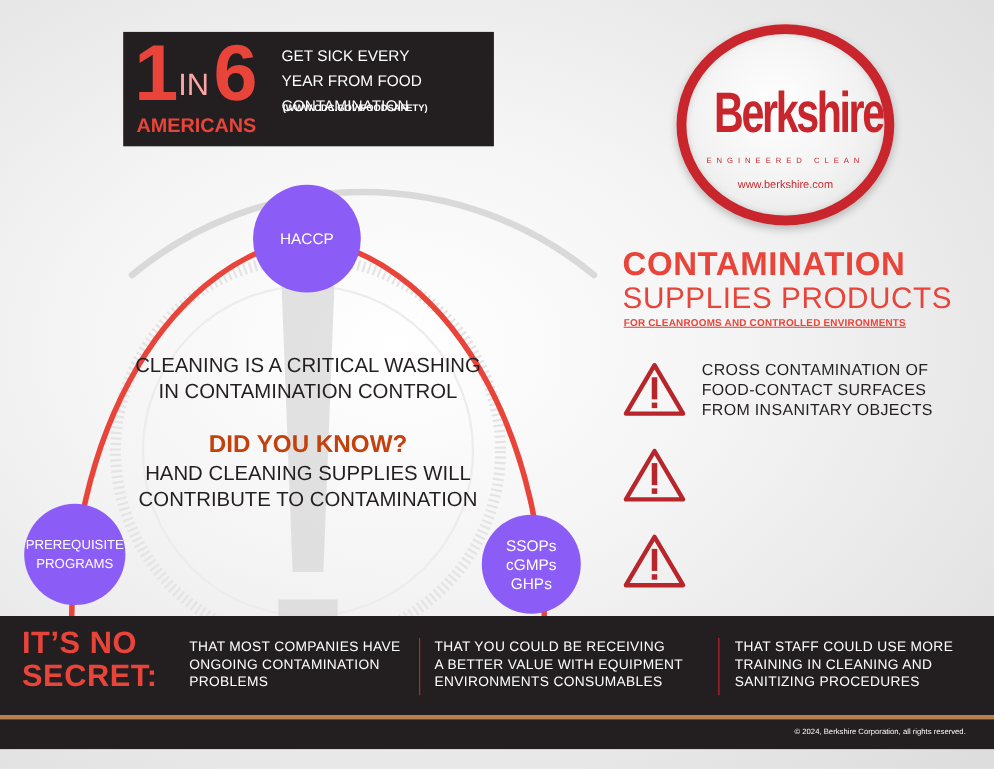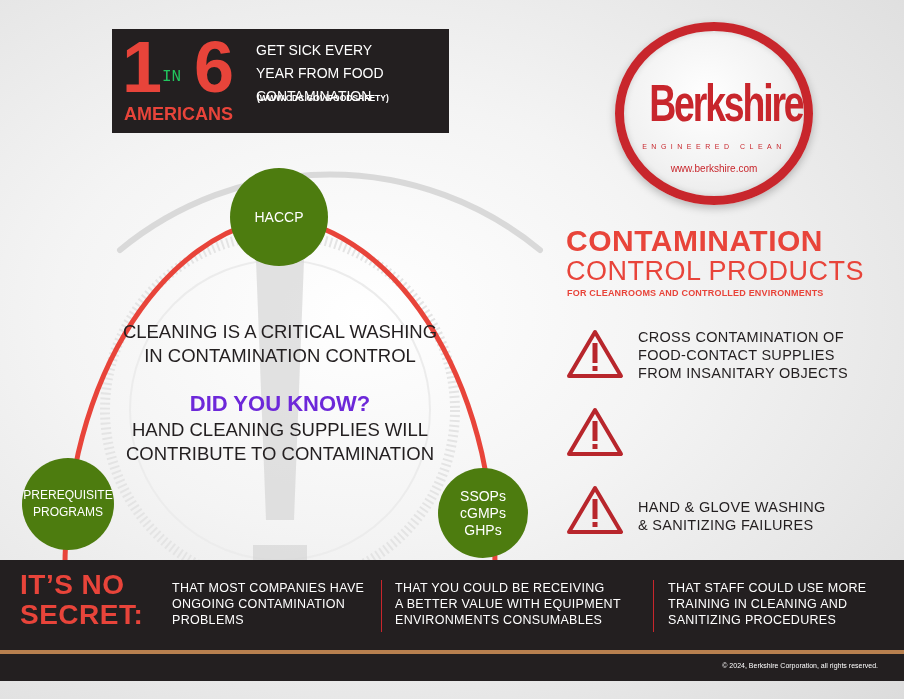--- a/index.html
+++ b/index.html
@@ -15,21 +15,21 @@
   
   .stat-box {
     left: 112px; top: 29px; width: 337px; height: 104px;
     background: #231f20;
   }
   .stat-one {
     left: 10px; top: -2px; font-size: 72px; font-weight: 700; color: #e8443a;
     letter-spacing: -4px; line-height: 80px;
   }
   .stat-in {
-    left: 50px; top: 34px; font-size: 16px; color: #22c55e; line-height: 28px; font-family: Liberation Mono, monospace;
+    left: 50px; top: 34px; font-size: 28px; color: #fca5a5; line-height: 28px;
   }
   .stat-six {
     left: 82px; top: -2px; font-size: 72px; font-weight: 700; color: #e8443a; line-height: 80px;
   }
   .stat-americans {
     left: 12px; top: 74px; font-size: 18px; font-weight: 700; color: #e8443a; line-height: 22px;
   }
   .stat-text {
     left: 144px; top: 10px; font-size: 14px; color: #fff; line-height: 23px; white-space: pre-line;
   }
@@ -59,45 +59,45 @@
   }
 
   
   .h-main {
     left: 566px; top: 224px; font-size: 30px; font-weight: 700; color: #e8443a; letter-spacing: 0.5px; line-height: 34px;
   }
   .h-sub {
     left: 566px; top: 256px; font-size: 27px; color: #e8443a; letter-spacing: 0.5px; line-height: 30px;
   }
   .h-small {
-    left: 567px; top: 288px; font-size: 9px; font-weight: 700; color: #e8443a; letter-spacing: 0.2px;
+    left: 567px; top: 288px; font-size: 9px; font-weight: 700; color: #e8443a; letter-spacing: 0.2px; text-decoration: underline;
   }
 
   
   .warn { left: 566px; width: 320px; height: 60px; }
   .warn-icon { left: 0; top: 0; width: 58px; height: 52px; }
   .warn-text {
     left: 72px; top: 0; font-size: 14.5px; color: #231f20; line-height: 18px; white-space: pre-line; letter-spacing: 0.3px;
   }
 
   
   .arc-svg { left: 0; top: 150px; }
   .bubble {
-    border-radius: 50%; background: #4d7c0f; color: #fff; text-align: center;
+    border-radius: 50%; background: #8b5cf6; color: #fff; text-align: center;
     display: flex; align-items: center; justify-content: center; white-space: pre-line;
   }
   .bubble-haccp { left: 230px; top: 168px; width: 98px; height: 98px; font-size: 14px; }
   .bubble-prereq { left: 22px; top: 458px; width: 92px; height: 92px; font-size: 12px; line-height: 17px; }
   .bubble-ssop { left: 438px; top: 468px; width: 90px; height: 90px; font-size: 14px; line-height: 17px; }
 
   .center-text {
     left: 95px; width: 370px; text-align: center; font-size: 18.5px; color: #231f20; line-height: 24px; white-space: pre-line;
   }
   .dyk {
-    left: 95px; width: 370px; top: 391px; text-align: center; font-size: 22px; font-weight: 700; color: #6d28d9;
+    left: 95px; width: 370px; top: 391px; text-align: center; font-size: 22px; font-weight: 700; color: #c2410c;
   }
 
   
   .band {
     left: 0; top: 560px; width: 904px; height: 121px; background: #231f20;
   }
   .band-title {
     left: 20px; top: 10px; font-size: 28px; font-weight: 700; color: #e8443a; line-height: 30px; white-space: pre-line; letter-spacing: 0.5px;
   }
   .band-col {
@@ -135,48 +135,46 @@
   <div class="abs stat-source">(WWW.CDC.GOV/FOODSAFETY)</div>
 </div>
 
 <div class="abs logo-ring">
   <div class="abs logo-name">Berkshire</div>
   <div class="abs logo-tag">ENGINEERED CLEAN</div>
   <div class="abs logo-url">www.berkshire.com</div>
 </div>
 
 <div class="abs h-main">CONTAMINATION</div>
-<div class="abs h-sub">CONTROL PRODUCTS</div>
+<div class="abs h-sub">SUPPLIES PRODUCTS</div>
 <div class="abs h-small">FOR CLEANROOMS AND CONTROLLED ENVIRONMENTS</div>
 
 <div class="abs warn" style="top:328px;">
   <svg class="abs warn-icon" viewBox="0 0 58 52">
     <path d="M29 4 L55 48 L3 48 Z" fill="none" stroke="#b8262c" stroke-width="4" stroke-linejoin="round"></path>
     <rect x="26.5" y="15" width="5" height="20" fill="#b8262c"></rect>
     <rect x="26.5" y="38" width="5" height="5" fill="#b8262c"></rect>
   </svg>
   <div class="abs warn-text">CROSS CONTAMINATION OF
-FOOD-CONTACT SUPPLIES
+FOOD-CONTACT SURFACES
 FROM INSANITARY OBJECTS</div>
 </div>
 <div class="abs warn" style="top:406px;">
   <svg class="abs warn-icon" viewBox="0 0 58 52">
     <path d="M29 4 L55 48 L3 48 Z" fill="none" stroke="#b8262c" stroke-width="4" stroke-linejoin="round"></path>
     <rect x="26.5" y="15" width="5" height="20" fill="#b8262c"></rect>
     <rect x="26.5" y="38" width="5" height="5" fill="#b8262c"></rect>
   </svg>
 </div>
 <div class="abs warn" style="top:484px;">
   <svg class="abs warn-icon" viewBox="0 0 58 52">
     <path d="M29 4 L55 48 L3 48 Z" fill="none" stroke="#b8262c" stroke-width="4" stroke-linejoin="round"></path>
     <rect x="26.5" y="15" width="5" height="20" fill="#b8262c"></rect>
     <rect x="26.5" y="38" width="5" height="5" fill="#b8262c"></rect>
   </svg>
-  <div class="abs warn-text" style="top:14px;">HAND &amp; GLOVE WASHING
-&amp; SANITIZING FAILURES</div>
 </div>
 
 <div class="abs bubble bubble-haccp">HACCP</div>
 <div class="abs bubble bubble-prereq">PREREQUISITE
 PROGRAMS</div>
 <div class="abs bubble bubble-ssop">SSOPs
 cGMPs
 GHPs</div>
 
 <div class="abs center-text" style="top:320px;">CLEANING IS A CRITICAL WASHING

